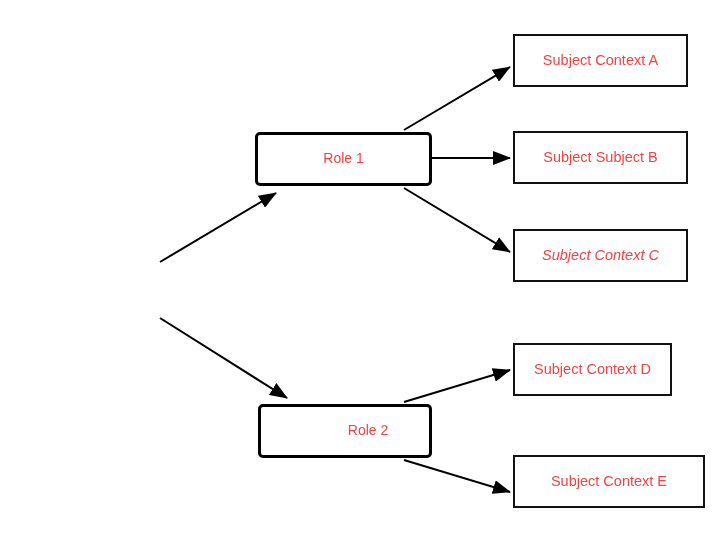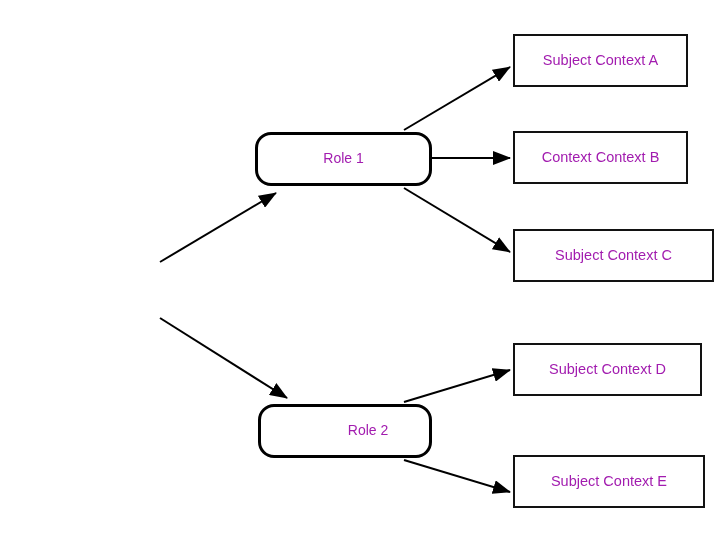--- a/index.html
+++ b/index.html
@@ -26,27 +26,27 @@
     height: 540px;
     pointer-events: none;
   }
   .node {
     position: absolute;
     box-sizing: border-box;
     background: #ffffff;
     display: flex;
     align-items: center;
     justify-content: center;
-    color: #a21caf;
+    color: #ef4444;
     text-align: center;
     line-height: 1.1;
   }
   .node.rounded {
     border: 3px solid #000000;
-    border-radius: 16px;
+    border-radius: 5px;
     font-size: 14px;
   }
   .node.square {
     border: 2px solid #121212;
     border-radius: 0;
     font-size: 14.5px;
   }
   .node-label {
     display: block;
     white-space: nowrap;
@@ -81,28 +81,28 @@
 
   <div class="node rounded" style="left: 258px; top: 404px; width: 174px; height: 54px; padding-left: 46px;">
     <span class="node-label">Role 2</span>
   </div>
 
   <div class="node square" style="left: 513px; top: 34px; width: 175px; height: 53px;">
     <span class="node-label">Subject Context A</span>
   </div>
 
   <div class="node square" style="left: 513px; top: 131px; width: 175px; height: 53px;">
-    <span class="node-label">Context Context B</span>
+    <span class="node-label">Subject Subject B</span>
   </div>
 
-  <div class="node square" style="left: 513px; top: 229px; width: 201px; height: 53px;">
+  <div class="node square" style="left: 513px; top: 229px; width: 175px; height: 53px; font-style: italic;">
     <span class="node-label">Subject Context C</span>
   </div>
 
-  <div class="node square" style="left: 513px; top: 343px; width: 189px; height: 53px;">
+  <div class="node square" style="left: 513px; top: 343px; width: 159px; height: 53px;">
     <span class="node-label">Subject Context D</span>
   </div>
 
   <div class="node square" style="left: 513px; top: 455px; width: 192px; height: 53px;">
     <span class="node-label">Subject Context E</span>
   </div>
 
 </div>
 
 </body></html>

